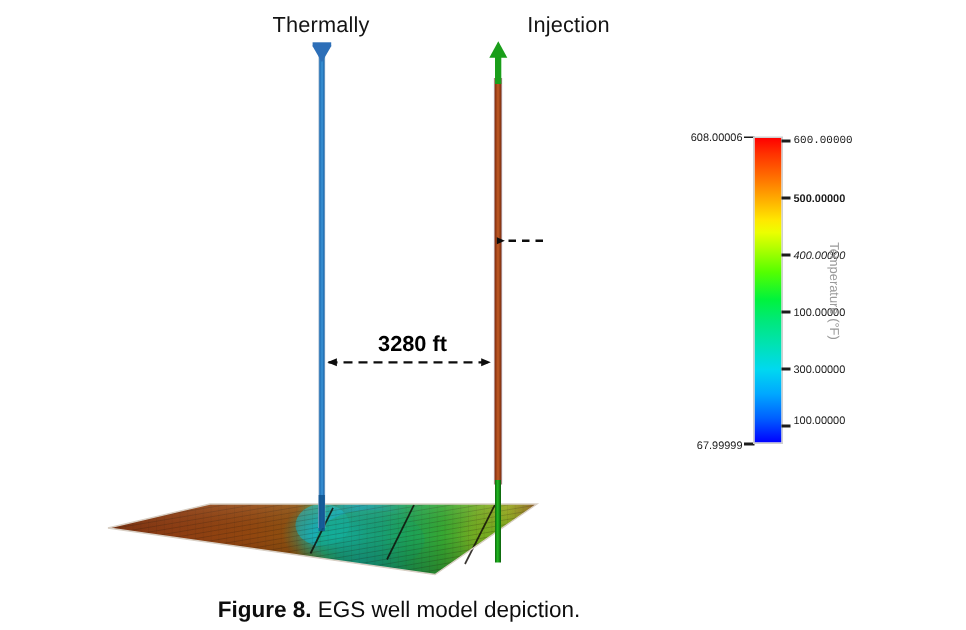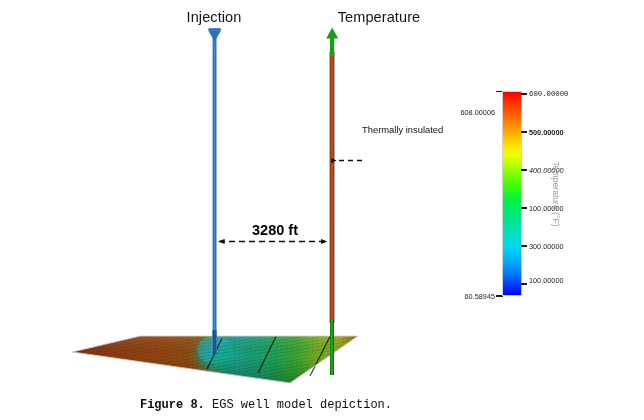--- a/index.html
+++ b/index.html
@@ -92,21 +92,21 @@
     border: 0.6px solid #d0d0d0;
     box-sizing: border-box;
   }
   .cb-endlabel {
     position: absolute;
     font-size: 7.3px;
     color: #1c1c1c;
     text-align: right;
     white-space: nowrap;
   }
-  #cb-max-label { left: 0px; top: 3px; width: 43px; margin-top: 21px; }
+  #cb-max-label { left: 0px; top: 3px; width: 43px; }
   #cb-min-label { left: 0px; top: 208px; width: 43px; }
   .cb-endtick {
     position: absolute;
     left: 44px;
     width: 7px;
     height: 1.6px;
     background: #1c1c1c;
   }
   #cb-max-tick { top: 6.6px; }
   #cb-min-tick { top: 211.3px; }
@@ -137,22 +137,22 @@
     transform-origin: center center;
   }
 
   
   #figure-caption {
     position: absolute;
     left: 0;
     top: 398px;
     width: 532px;
     text-align: center;
-    font-family: Liberation Mono, monospace;
-    font-size: 12px;
+    font-family: Liberation Sans, sans-serif;
+    font-size: 15px;
     color: #0d0d0d;
   }
   #figure-caption .cap-num { font-weight: bold; }
 </style>
 </head>
 <body>
 
 <svg id="figure-canvas" viewBox="0 0 644 420">
 
   <defs>
@@ -278,36 +278,35 @@
   <g>
     <line x1="219" y1="241.5" x2="327" y2="241.5" stroke="#0d0d0d" stroke-width="1.5" stroke-dasharray="6,4" marker-start="url(#arrowDimLeft)" marker-end="url(#arrowDimRight)"></line>
   </g>
 
   <g>
     <line x1="362" y1="160.5" x2="336" y2="160.5" stroke="#0d0d0d" stroke-width="1.6" stroke-dasharray="5,4" marker-end="url(#arrowLeadLeft)"></line>
   </g>
 
 </svg>
 
-<div class="well-label" id="injection-label">Injection</div>
-
-<div class="well-label" id="production-label">Temperature</div>
+<div class="well-label" id="injection-label">Thermally</div>
+
+<div class="well-label" id="production-label">Injection</div>
 
 <div id="insulation-annotation">
-  <div>Thermally insulated</div>
 </div>
 
 <div id="spacing-label">3280 ft</div>
 
 <div id="colorbar-group">
 
   <div class="cb-endlabel" id="cb-max-label">608.00006</div>
   <div class="cb-endtick" id="cb-max-tick"></div>
 
-  <div class="cb-endlabel" id="cb-min-label">60.58945</div>
+  <div class="cb-endlabel" id="cb-min-label">67.99999</div>
   <div class="cb-endtick" id="cb-min-tick"></div>
 
   <div id="colorbar-strip"></div>
 
   <div class="cb-tick" style="top: 9.33706px;"></div>
   <div class="cb-ticklabel" style="top: 10.0371px; font-family: Liberation Mono, monospace;">600.00000</div>
 
   <div class="cb-tick" style="top: 47.3px;"></div>
   <div class="cb-ticklabel" style="top: 48px; font-weight: bold;">500.00000</div>
 

